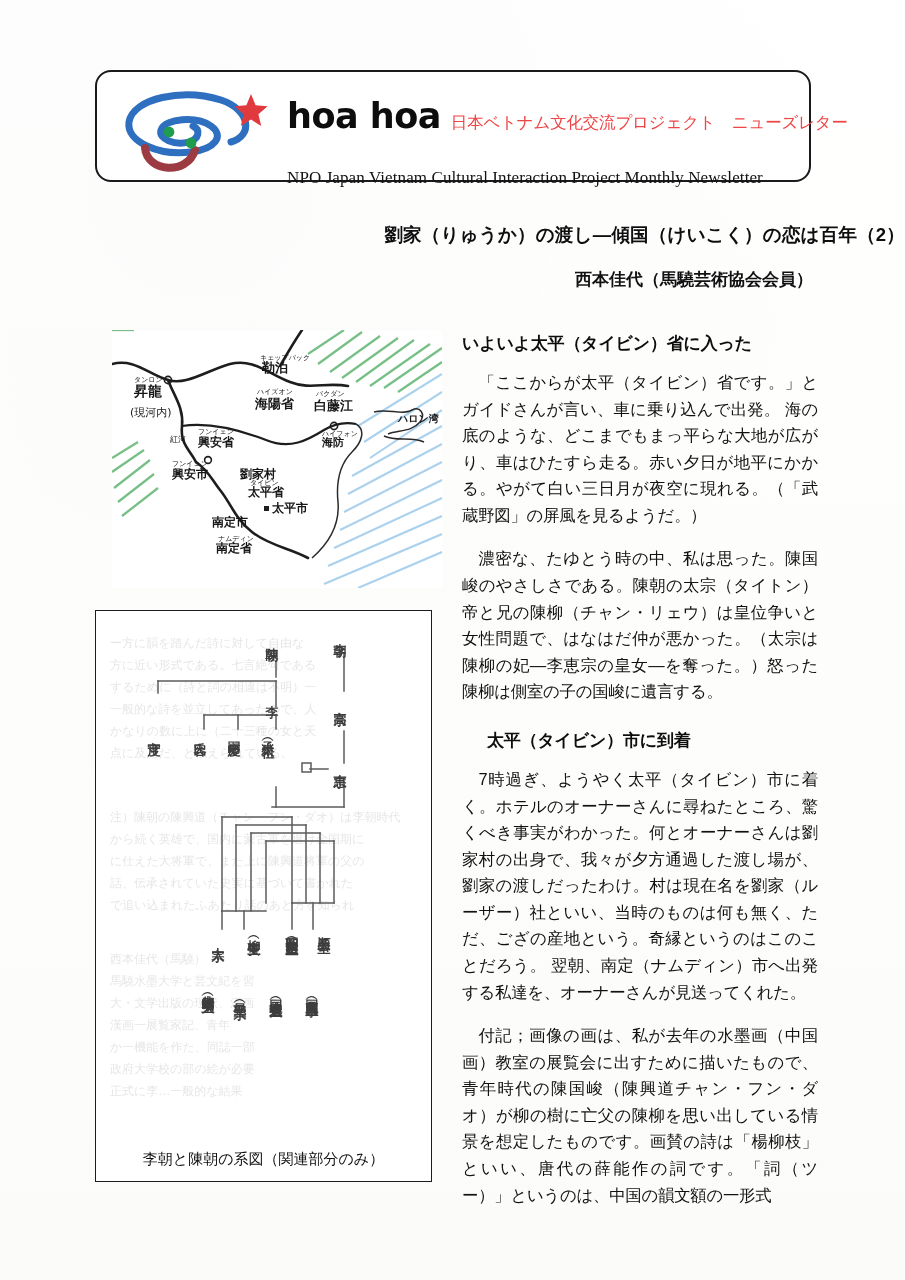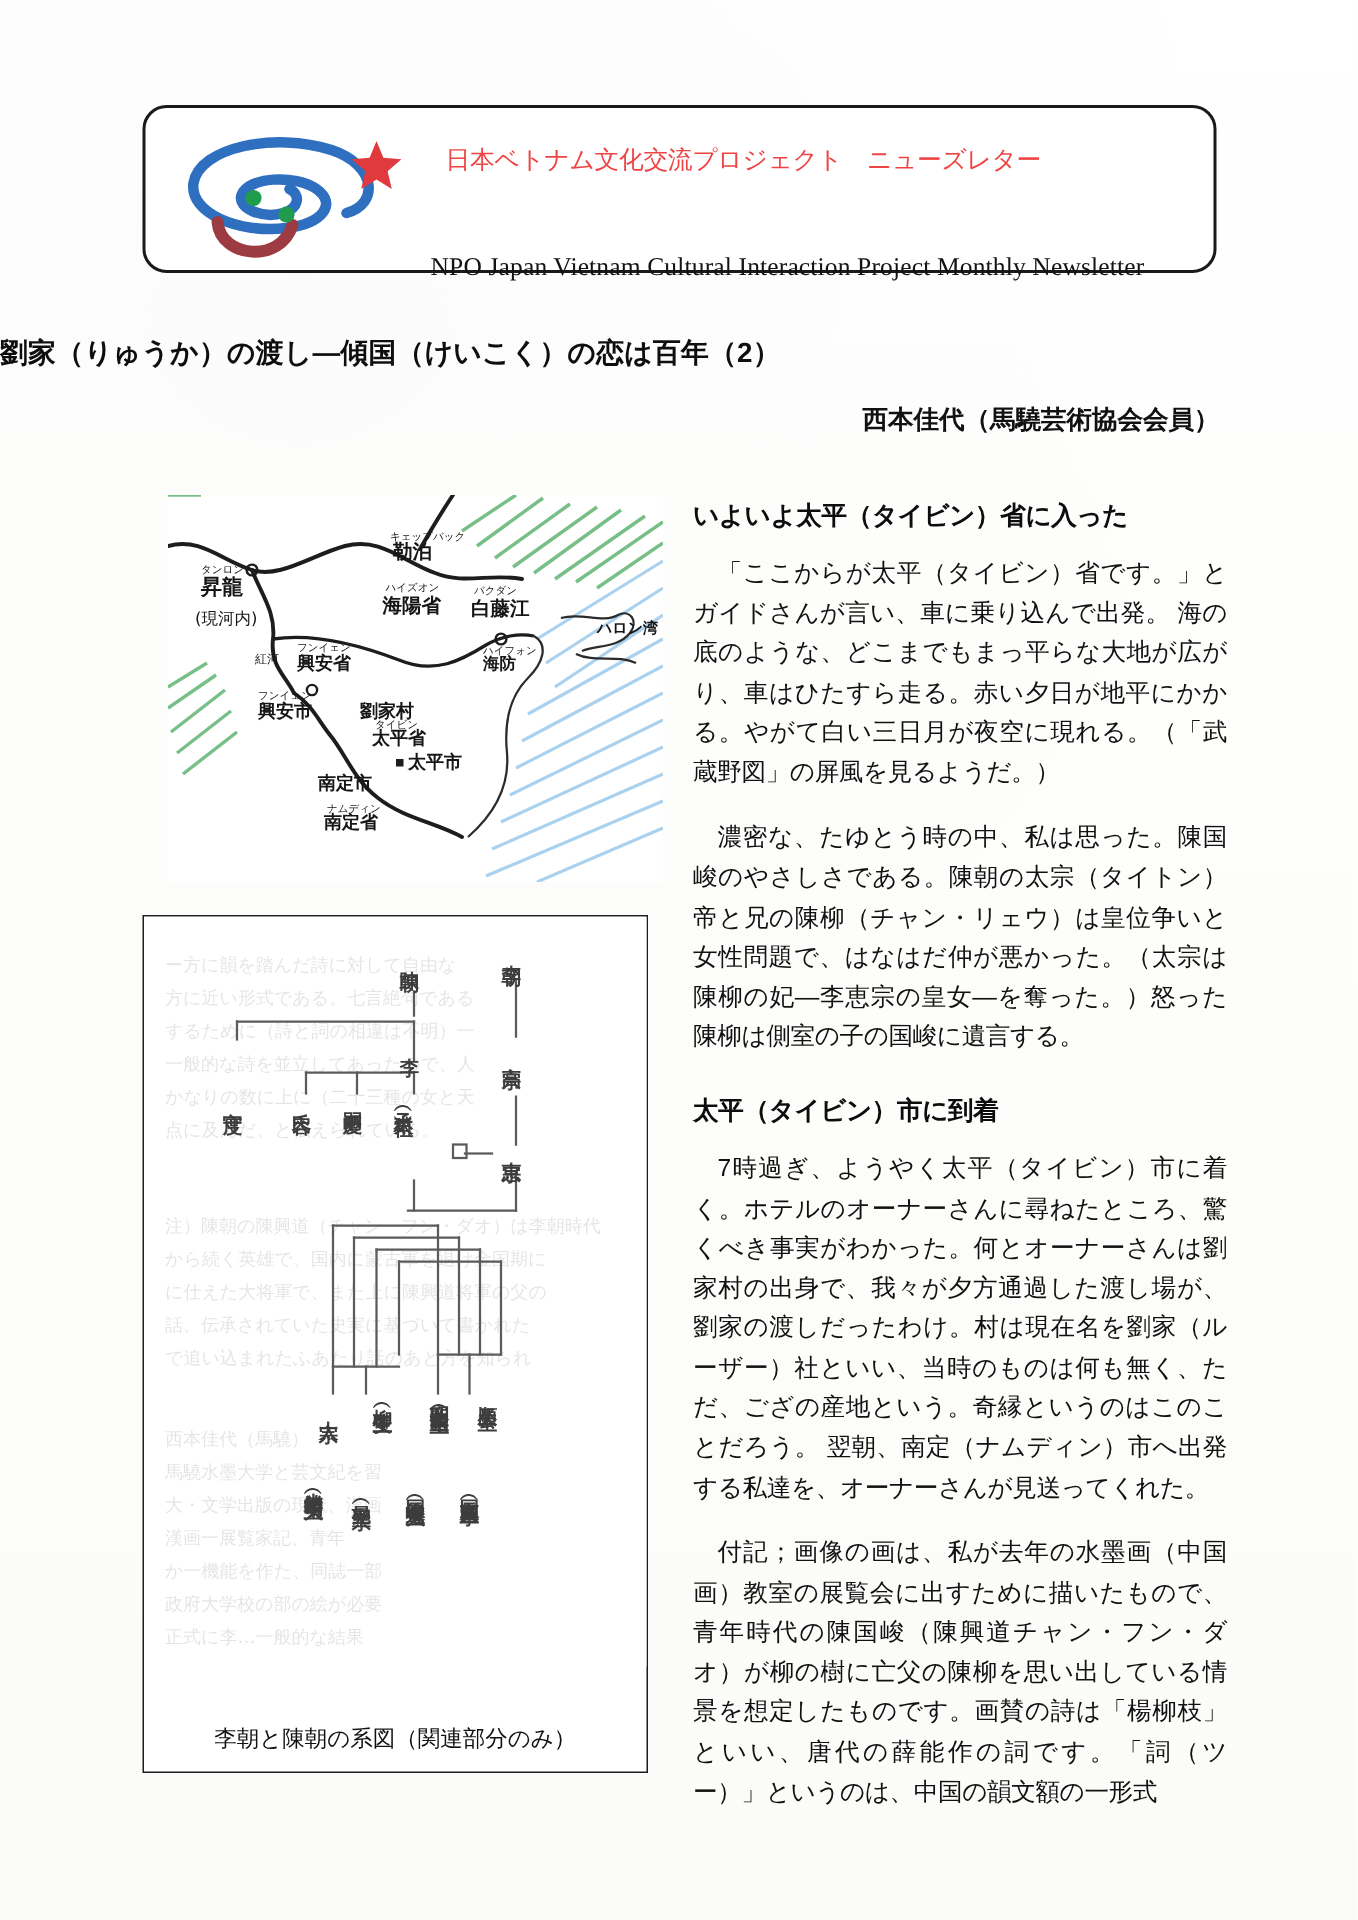--- a/index.html
+++ b/index.html
@@ -89,21 +89,21 @@
     color: #101010;
     white-space: nowrap;
   }
 
   
   .article-title {
     position: absolute;
     left: 0;
     right: 0;
     top: 222px;
-    text-align: left;
+    text-align: right;
     font-size: 18.5px;
     font-weight: 700;
     letter-spacing: 0.2px;
     color: #0e0e0e;
   }
   .byline {
     position: absolute;
     right: 92px;
     top: 268px;
     font-size: 17px;
@@ -167,21 +167,21 @@
   }
 
   
   h2.sec {
     font-size: 17px;
     font-weight: 700;
     margin: 0 0 14px 0;
     letter-spacing: -0.2px;
     color: #0d0d0d;
   }
-  h2.sec.spaced { margin-top: 24px; }
+  h2.sec.spaced { margin-top: 24px; margin-left: 25px; }
   p.body {
     font-size: 16.4px;
     line-height: 1.62;
     margin: 0 0 17px 0;
     text-align: justify;
     text-justify: inter-character;
     letter-spacing: -0.25px;
     color: #111111;
     text-indent: 1em;
   }
@@ -200,20 +200,21 @@
           <path d="M120 62 C 142 56, 140 30, 110 20 C 72 8, 22 18, 18 42 C 15 62, 48 76, 80 72 C 104 69, 114 56, 100 46 C 86 36, 54 38, 50 50 C 47 59, 64 66, 78 62 C 88 59, 90 50, 82 46"></path>
         </g>
         <path d="M34 68 C 36 92, 76 96, 84 70" fill="none" stroke="#9c3b42" stroke-width="8" stroke-linecap="round"></path>
         <circle cx="58" cy="52" r="5.4" fill="#1f9d4d"></circle>
         <circle cx="80" cy="63" r="5.4" fill="#1f9d4d"></circle>
         <path d="M140 14 L144.6 25.2 L156.6 26.2 L147.4 34.2 L150.2 46 L140 39.6 L129.8 46 L132.6 34.2 L123.4 26.2 L135.4 25.2 Z" fill="#e03a3e"></path>
       </svg>
     </div>
 
     <div class="brand-row">
+      <span class="brand-name">hoa hoa</span>
       <span class="brand-jp">日本ベトナム文化交流プロジェクト　ニューズレター</span>
     </div>
     <div class="brand-en">NPO Japan Vietnam Cultural Interaction Project Monthly Newsletter</div>
   </div>
 
 
   <div class="article-title">劉家（りゅうか）の渡し―傾国（けいこく）の恋は百年（2）</div>
   <div class="byline">西本佳代（馬驍芸術協会会員）</div>
 
   <div class="col-left">

